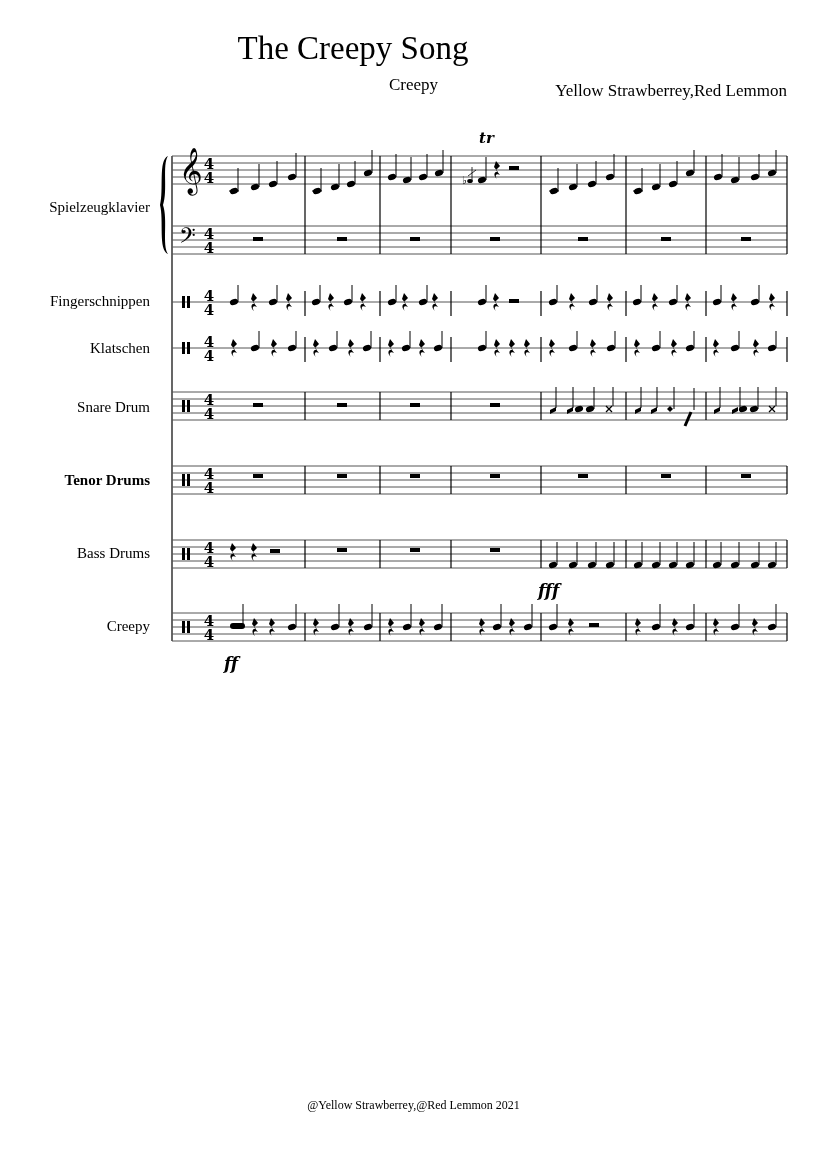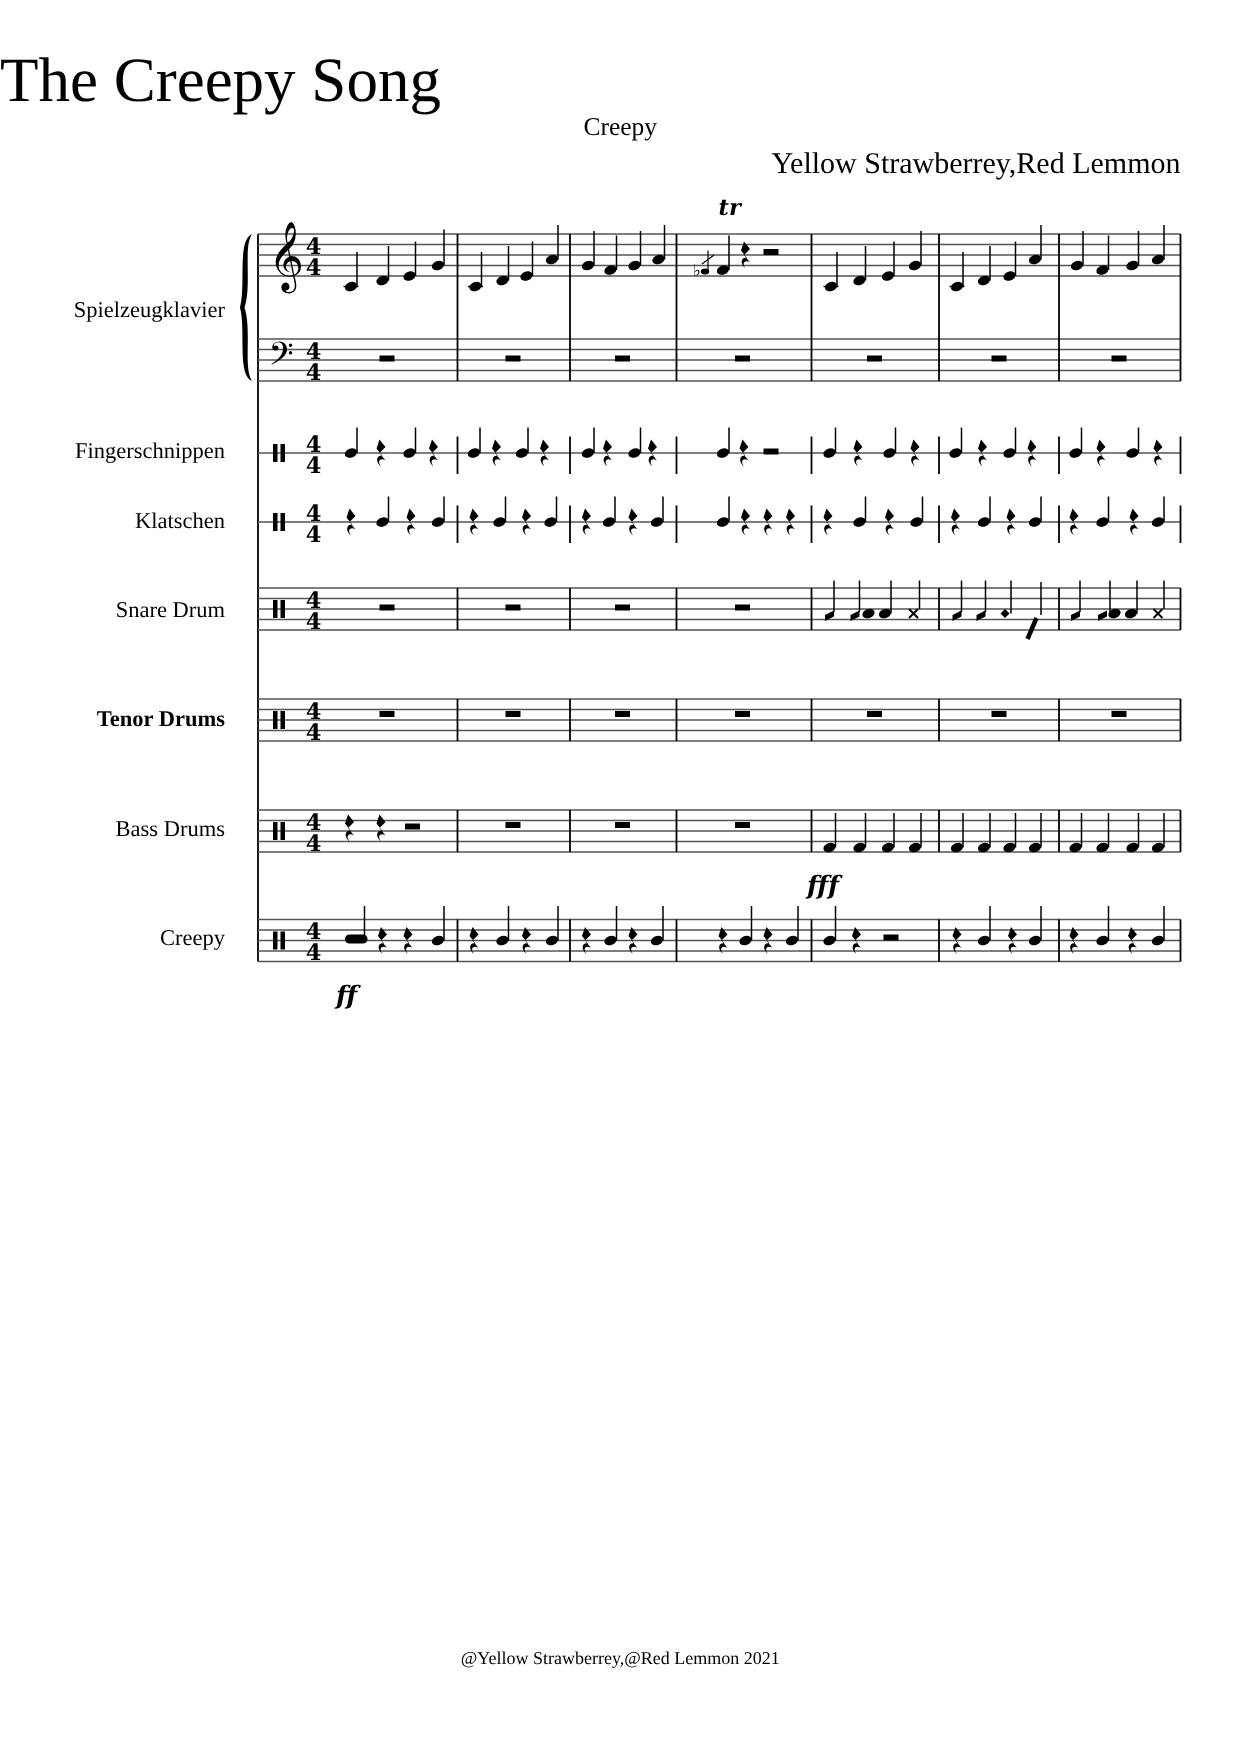--- a/index.html
+++ b/index.html
@@ -1,19 +1,19 @@
 <!DOCTYPE html>
 <html><head>
 <meta charset="utf-8">
 <style>
   html, body { margin:0; padding:0; background:#ffffff; }
   body { width:827px; height:1169px; position:relative; overflow:hidden; font-family:"Liberation Serif", "DejaVu Serif", serif; color:#000; }
-  .title { position:absolute; left:0; width:706px; top:30px; font-size:42px; }
+  .title { position:absolute; left:0; width:706px; top:30px; text-align:center; font-size:33px; }
   .subtitle { position:absolute; left:0; width:827px; top:75px; text-align:center; font-size:17px; }
-  .composer { position:absolute; right:40px; top:98px; font-size:20px; }
+  .composer { position:absolute; right:40px; top:81px; font-size:17px; }
   .footer { position:absolute; left:0; width:827px; top:1098px; text-align:center; font-size:12px; }
   .instr { position:absolute; right:677px; font-size:15px; white-space:nowrap; text-align:center; }
   svg.score { position:absolute; left:0; top:0; }
 </style>
 </head>
 <body>
 
 <div class="title">The Creepy Song</div>
 <div class="subtitle">Creepy</div>
 <div class="composer">Yellow Strawberrey,Red Lemmon</div>

